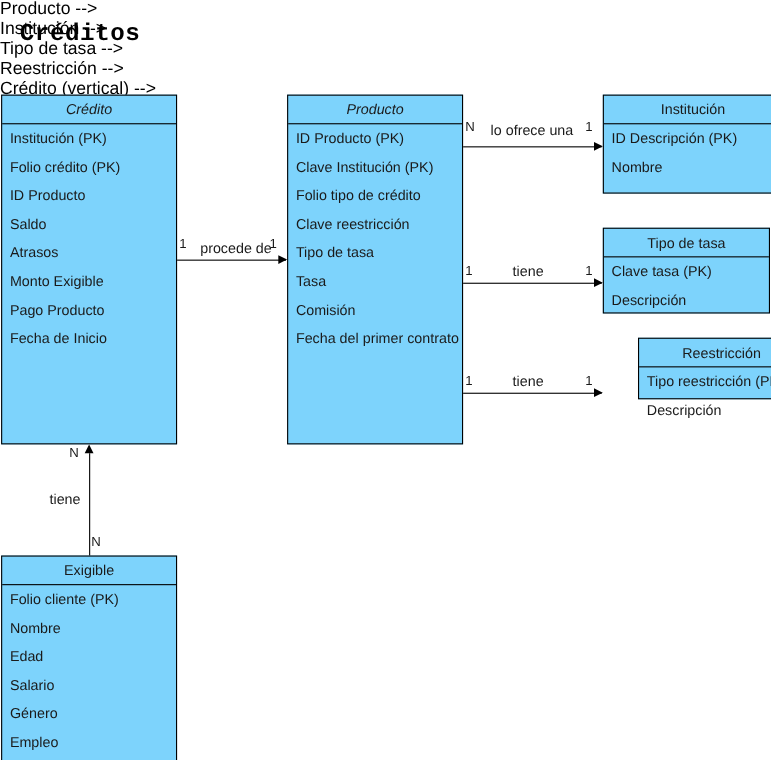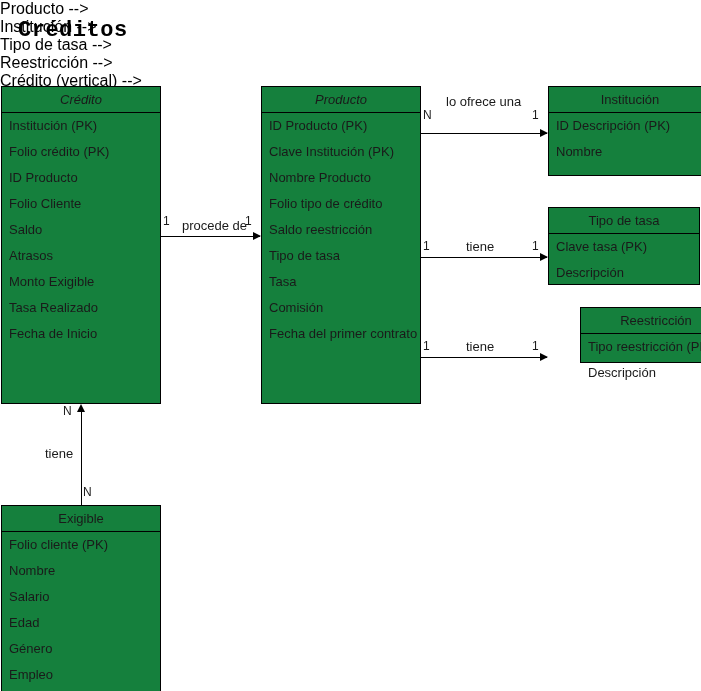--- a/index.html
+++ b/index.html
@@ -31,21 +31,21 @@
     letter-spacing: 0.5px;
     color: #000000;
     white-space: nowrap;
   }
 
   
   .entity {
     position: absolute;
     box-sizing: border-box;
     border: 1.3px solid #000000;
-    background: #15803d;
+    background: #7dd3fc;
   }
   .entity-header {
     box-sizing: border-box;
     border-bottom: 1.3px solid #000000;
     text-align: center;
     font-size: 13px;
     color: #1a1a1a;
     line-height: 25px;
     height: 26px;
     white-space: nowrap;
@@ -116,38 +116,36 @@
 
   <div class="diagram-title">Créditos</div>
 
   
   <div class="entity" style="left:1px; top:86px; width:160px; height:318px;">
     <div class="entity-header italic">Crédito</div>
     <ul class="entity-attrs">
       <li>Institución (PK)</li>
       <li>Folio crédito (PK)</li>
       <li>ID Producto</li>
-      <li>Folio Cliente</li>
       <li>Saldo</li>
       <li>Atrasos</li>
       <li>Monto Exigible</li>
-      <li>Tasa Realizado</li>
+      <li>Pago Producto</li>
       <li>Fecha de Inicio</li>
     </ul>
   </div>
 
   
   <div class="entity" style="left:261px; top:86px; width:160px; height:318px;">
     <div class="entity-header italic">Producto</div>
     <ul class="entity-attrs">
       <li>ID Producto (PK)</li>
       <li>Clave Institución (PK)</li>
-      <li>Nombre Producto</li>
       <li>Folio tipo de crédito</li>
-      <li>Saldo reestricción</li>
+      <li>Clave reestricción</li>
       <li>Tipo de tasa</li>
       <li>Tasa</li>
       <li>Comisión</li>
       <li>Fecha del primer contrato</li>
     </ul>
   </div>
 
   
   <div class="entity" style="left:548px; top:86px; width:164px; height:90px;">
     <div class="entity-header">Institución</div>
@@ -174,22 +172,22 @@
       <li>Descripción</li>
     </ul>
   </div>
 
   
   <div class="entity" style="left:1px; top:505px; width:160px; height:190px;">
     <div class="entity-header">Exigible</div>
     <ul class="entity-attrs">
       <li>Folio cliente (PK)</li>
       <li>Nombre</li>
+      <li>Edad</li>
       <li>Salario</li>
-      <li>Edad</li>
       <li>Género</li>
       <li>Empleo</li>
     </ul>
   </div>
 
   
    Producto          --&gt;
   
   <div>
     <div class="conn-line-h" style="left:161px; top:236px; width:99px;"></div>
@@ -198,21 +196,21 @@
     <div class="card-label" style="left:163px; top:214px;">1</div>
     <div class="card-label" style="left:245px; top:214px;">1</div>
   </div>
 
   
    Institución   --&gt;
   
   <div>
     <div class="conn-line-h" style="left:421px; top:133px; width:126px;"></div>
     <div class="arrow-right" style="left:540px; top:128.5px;"></div>
-    <div class="conn-label" style="left:446px; top:94px;text-align:center;">lo ofrece una</div>
+    <div class="conn-label" style="left:446px; top:111px;text-align:center;">lo ofrece una</div>
     <div class="card-label" style="left:423px; top:108px;">N</div>
     <div class="card-label" style="left:532px; top:108px;">1</div>
   </div>
 
   
    Tipo de tasa          --&gt;
   
   <div>
     <div class="conn-line-h" style="left:421px; top:257px; width:126px;"></div>
     <div class="arrow-right" style="left:540px; top:252.5px;"></div>

